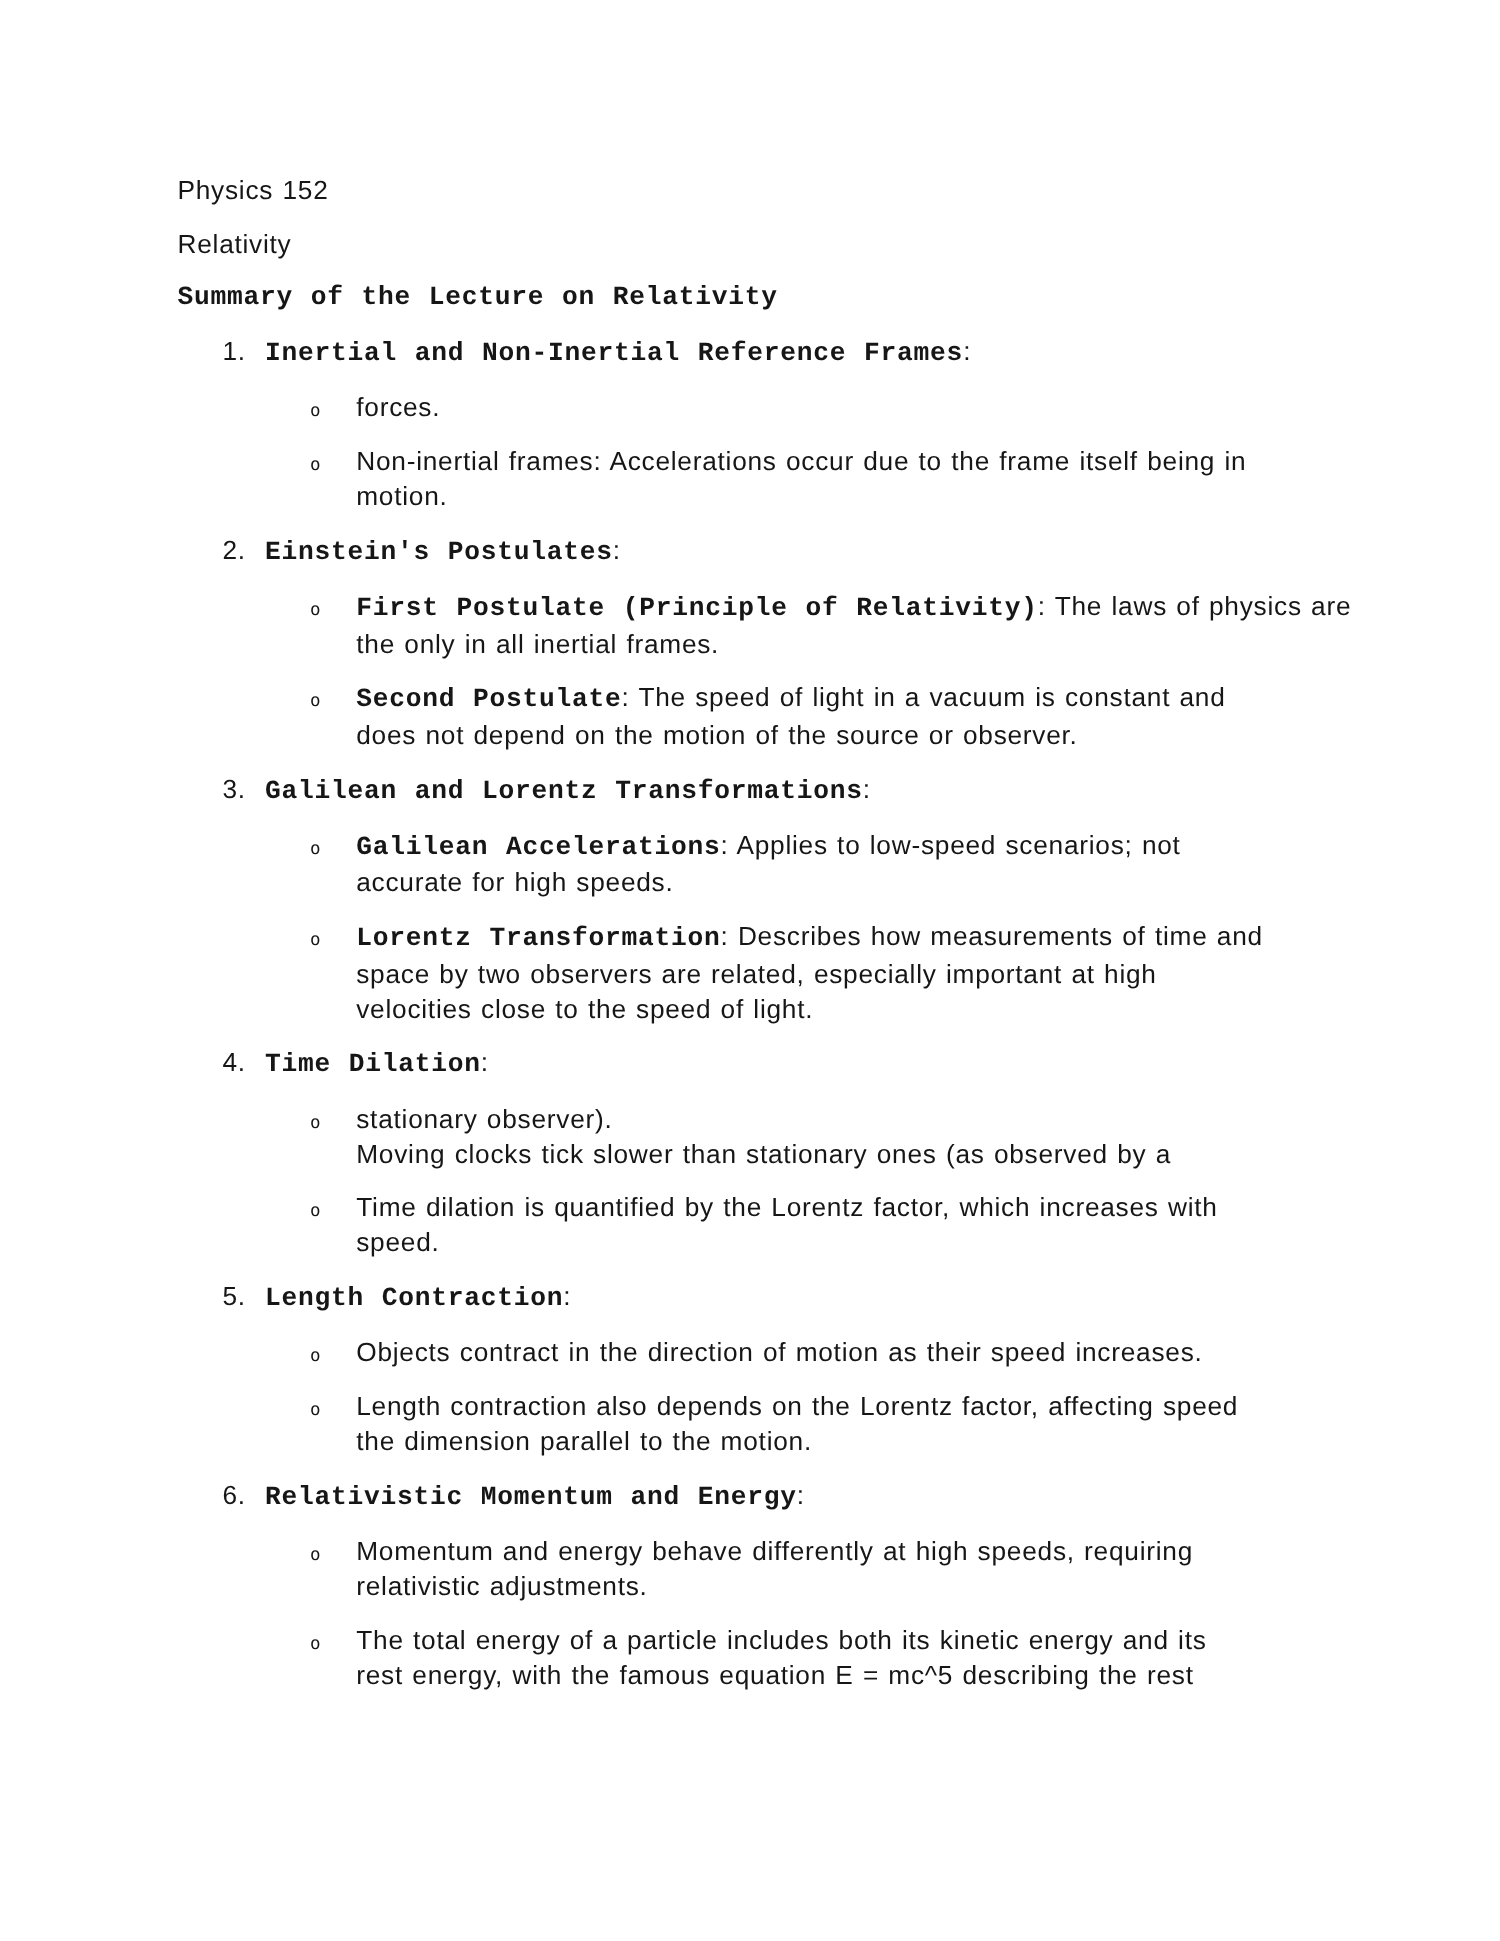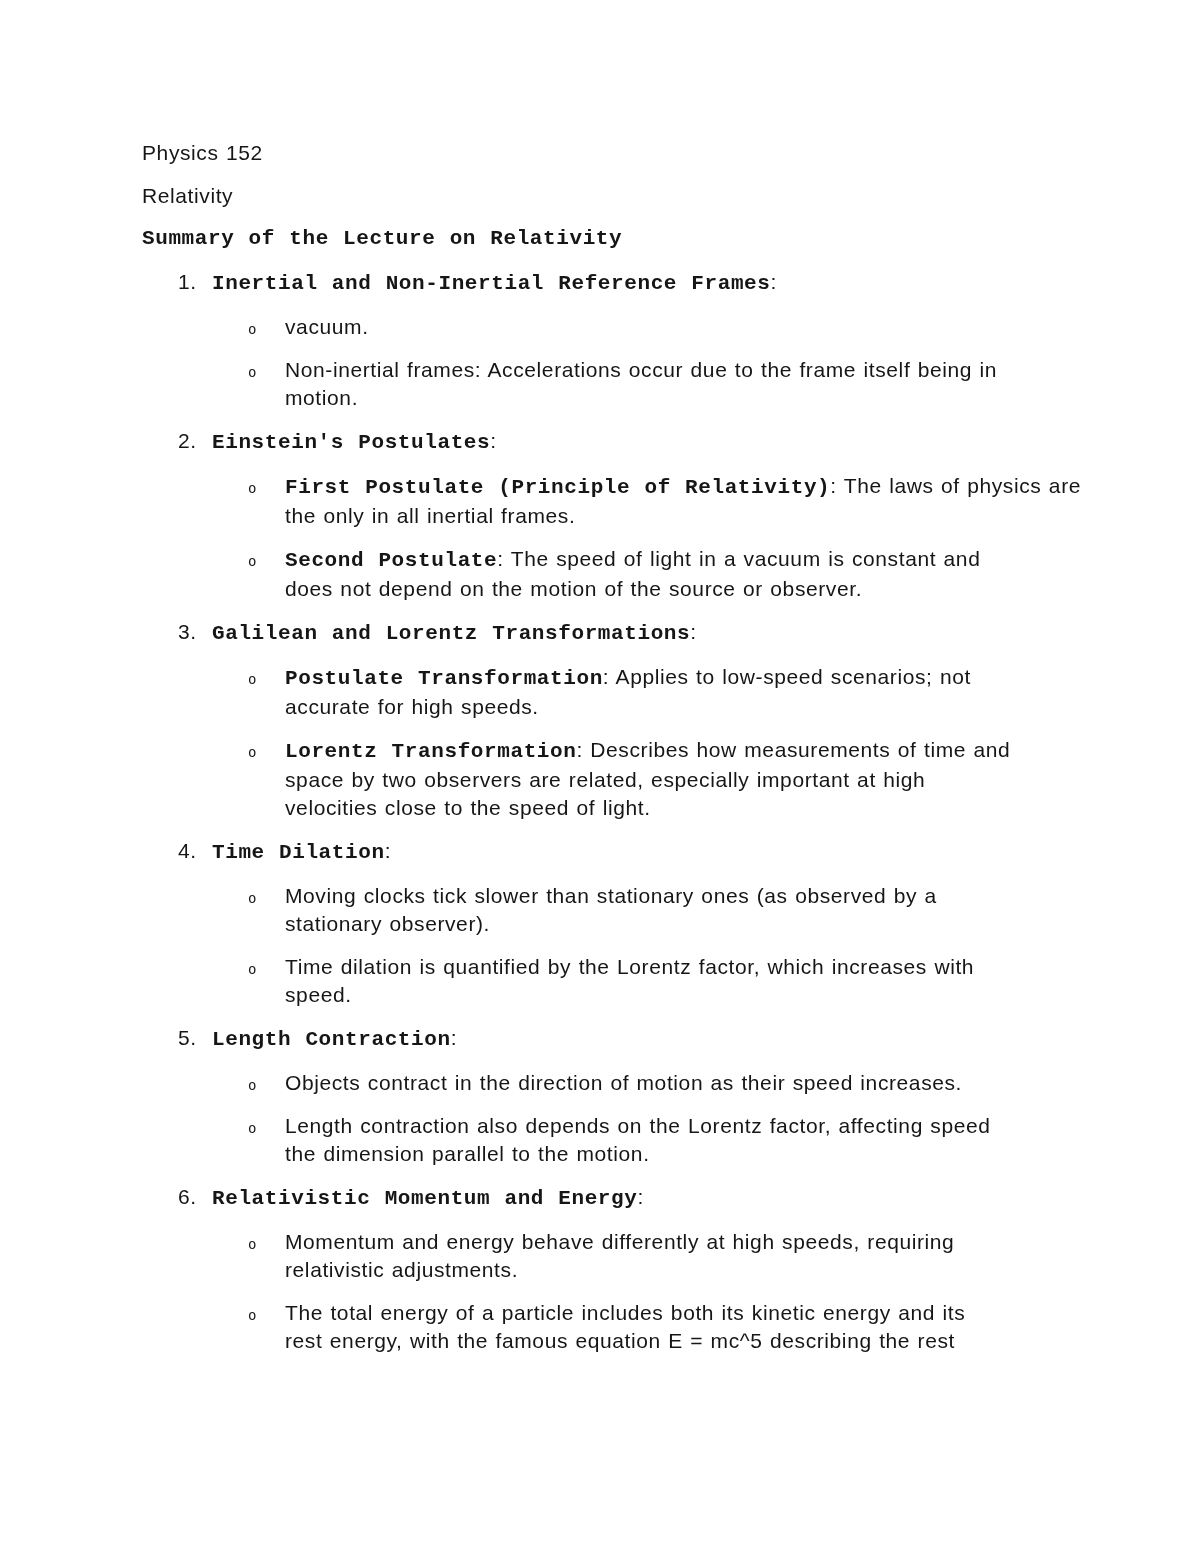--- a/index.html
+++ b/index.html
@@ -64,21 +64,21 @@
   <p class="para">Physics 152</p>
   <p class="para">Relativity</p>
   <p class="para bold">Summary of the Lecture on Relativity</p>
   <ol class="sections" id="sections">
   <li class="section">
     <div class="section-heading"><span class="num">1.</span><span class="heading-text bold">Inertial and Non-Inertial Reference Frames</span><span class="suffix">:</span></div>
     <div class="bullets">
   <div class="bullet">
     <span class="marker">o</span>
     <div class="bullet-text">
-              <div class="line">vacuum.</div>
+              <div class="line">forces.</div>
             </div>
   </div>
 
   <div class="bullet">
     <span class="marker">o</span>
     <div class="bullet-text">
               <div class="line">Non-inertial frames: Accelerations occur due to the frame itself being in</div>
               <div class="line">motion.</div>
             </div>
   </div>
@@ -105,21 +105,21 @@
   </div>
 </div>
   </li>
 
   <li class="section">
     <div class="section-heading"><span class="num">3.</span><span class="heading-text bold">Galilean and Lorentz Transformations</span><span class="suffix">:</span></div>
     <div class="bullets">
   <div class="bullet">
     <span class="marker">o</span>
     <div class="bullet-text">
-              <div class="line"><span class="bold">Postulate Transformation</span>: Applies to low-speed scenarios; not</div>
+              <div class="line"><span class="bold">Galilean Accelerations</span>: Applies to low-speed scenarios; not</div>
               <div class="line">accurate for high speeds.</div>
             </div>
   </div>
 
   <div class="bullet">
     <span class="marker">o</span>
     <div class="bullet-text">
               <div class="line"><span class="bold">Lorentz Transformation</span>: Describes how measurements of time and</div>
               <div class="line">space by two observers are related, especially important at high</div>
               <div class="line">velocities close to the speed of light.</div>
@@ -127,22 +127,22 @@
   </div>
 </div>
   </li>
 
   <li class="section">
     <div class="section-heading"><span class="num">4.</span><span class="heading-text bold">Time Dilation</span><span class="suffix">:</span></div>
     <div class="bullets">
   <div class="bullet">
     <span class="marker">o</span>
     <div class="bullet-text">
+              <div class="line">stationary observer).</div>
               <div class="line">Moving clocks tick slower than stationary ones (as observed by a</div>
-              <div class="line">stationary observer).</div>
             </div>
   </div>
 
   <div class="bullet">
     <span class="marker">o</span>
     <div class="bullet-text">
               <div class="line">Time dilation is quantified by the Lorentz factor, which increases with</div>
               <div class="line">speed.</div>
             </div>
   </div>

